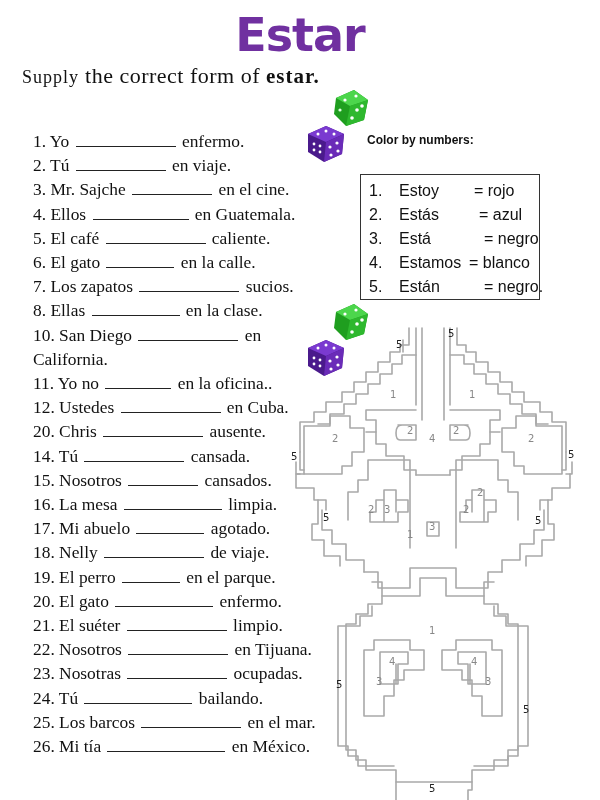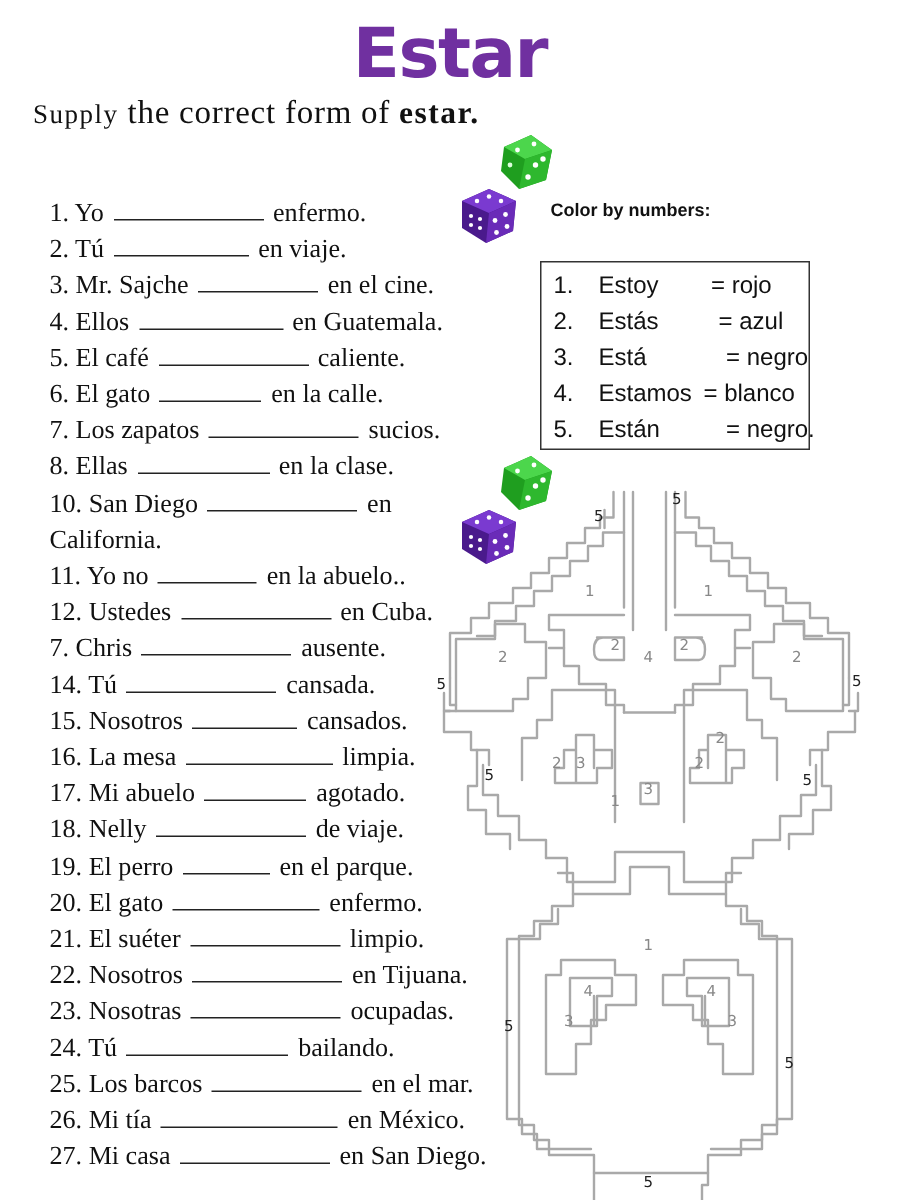--- a/index.html
+++ b/index.html
@@ -38,37 +38,36 @@
 <div class="questions" id="qlist">
     <div class="q"><span>1. Yo </span><span class="blank" style="width: 100px;"></span><span> enfermo.</span></div>
     <div class="q"><span>2. Tú </span><span class="blank" style="width: 90px;"></span><span> en viaje.</span></div>
     <div class="q"><span>3. Mr. Sajche </span><span class="blank" style="width: 80px;"></span><span> en el cine.</span></div>
     <div class="q"><span>4. Ellos </span><span class="blank" style="width: 96px;"></span><span> en Guatemala.</span></div>
     <div class="q"><span>5. El café </span><span class="blank" style="width: 100px;"></span><span> caliente.</span></div>
     <div class="q"><span>6. El gato </span><span class="blank" style="width: 68px;"></span><span> en la calle.</span></div>
     <div class="q"><span>7. Los zapatos </span><span class="blank" style="width: 100px;"></span><span> sucios.</span></div>
     <div class="q"><span>8. Ellas </span><span class="blank" style="width: 88px;"></span><span> en la clase.</span></div>
     <div class="q wrap" style="width: 250px;"><span>10. San Diego </span><span class="blank" style="width: 100px;"></span><span> en California.</span></div>
-    <div class="q"><span>11. Yo no </span><span class="blank" style="width: 66px;"></span><span> en la abuelo..</span></div>
+    <div class="q"><span>11. Yo no </span><span class="blank" style="width: 66px;"></span><span> en la oficina..</span></div>
     <div class="q"><span>12. Ustedes </span><span class="blank" style="width: 100px;"></span><span> en Cuba.</span></div>
-    <div class="q"><span>7. Chris </span><span class="blank" style="width: 100px;"></span><span> ausente.</span></div>
+    <div class="q"><span>20. Chris </span><span class="blank" style="width: 100px;"></span><span> ausente.</span></div>
     <div class="q"><span>14. Tú </span><span class="blank" style="width: 100px;"></span><span> cansada.</span></div>
     <div class="q"><span>15. Nosotros </span><span class="blank" style="width: 70px;"></span><span> cansados.</span></div>
     <div class="q"><span>16. La mesa </span><span class="blank" style="width: 98px;"></span><span> limpia.</span></div>
     <div class="q"><span>17. Mi abuelo </span><span class="blank" style="width: 68px;"></span><span> agotado.</span></div>
     <div class="q"><span>18. Nelly </span><span class="blank" style="width: 100px;"></span><span> de viaje.</span></div>
     <div class="q"><span>19. El perro </span><span class="blank" style="width: 58px;"></span><span> en el parque.</span></div>
     <div class="q"><span>20. El gato </span><span class="blank" style="width: 98px;"></span><span> enfermo.</span></div>
     <div class="q"><span>21. El suéter </span><span class="blank" style="width: 100px;"></span><span> limpio.</span></div>
     <div class="q"><span>22. Nosotros </span><span class="blank" style="width: 100px;"></span><span> en Tijuana.</span></div>
     <div class="q"><span>23. Nosotras </span><span class="blank" style="width: 100px;"></span><span> ocupadas.</span></div>
     <div class="q"><span>24. Tú </span><span class="blank" style="width: 108px;"></span><span> bailando.</span></div>
     <div class="q"><span>25. Los barcos </span><span class="blank" style="width: 100px;"></span><span> en el mar.</span></div>
     <div class="q"><span>26. Mi tía </span><span class="blank" style="width: 118px;"></span><span> en México.</span></div>
-    <div class="q"><span>27. Mi casa </span><span class="blank" style="width: 100px;"></span><span> en San Diego.</span></div>
   </div>
 
 <div class="legend-title">Color by numbers:</div>
 <div class="legend-box" id="legend">
     <div class="legend-row">
       <span class="num">1.</span>
       <span class="verb">Estoy</span>
       <span class="eq" style="left: 105px;">= rojo</span>
     </div>
     <div class="legend-row">

